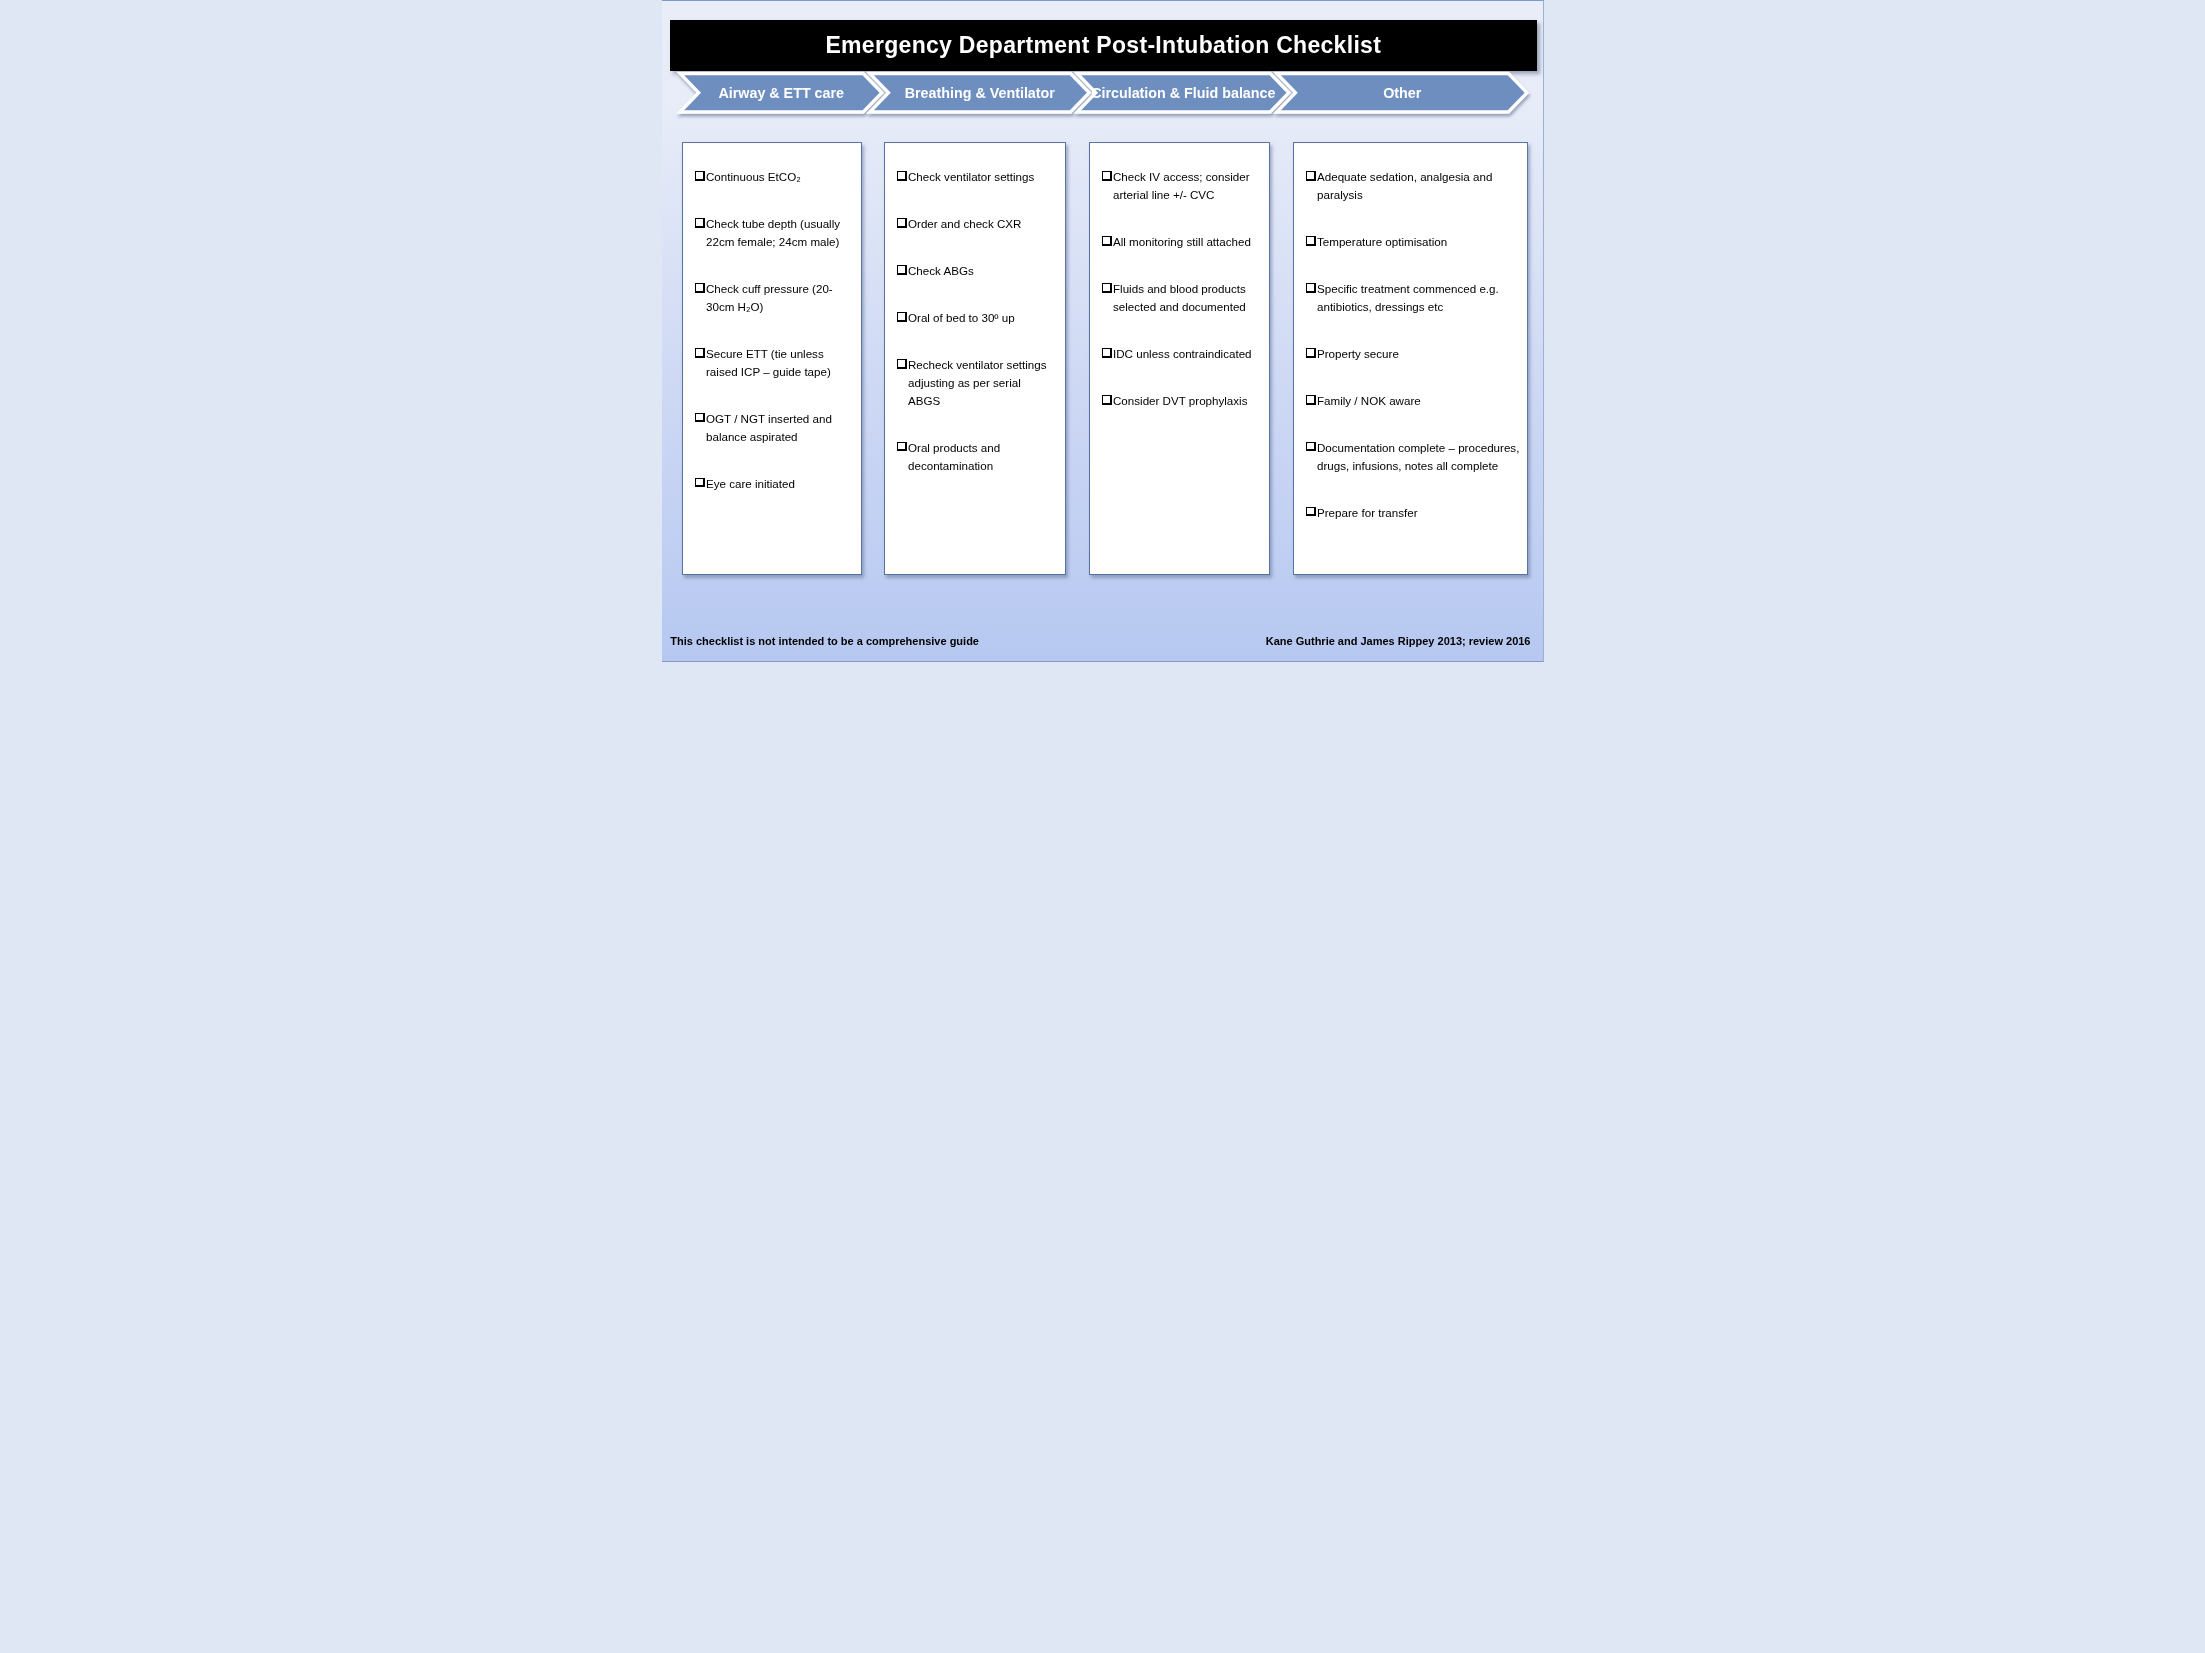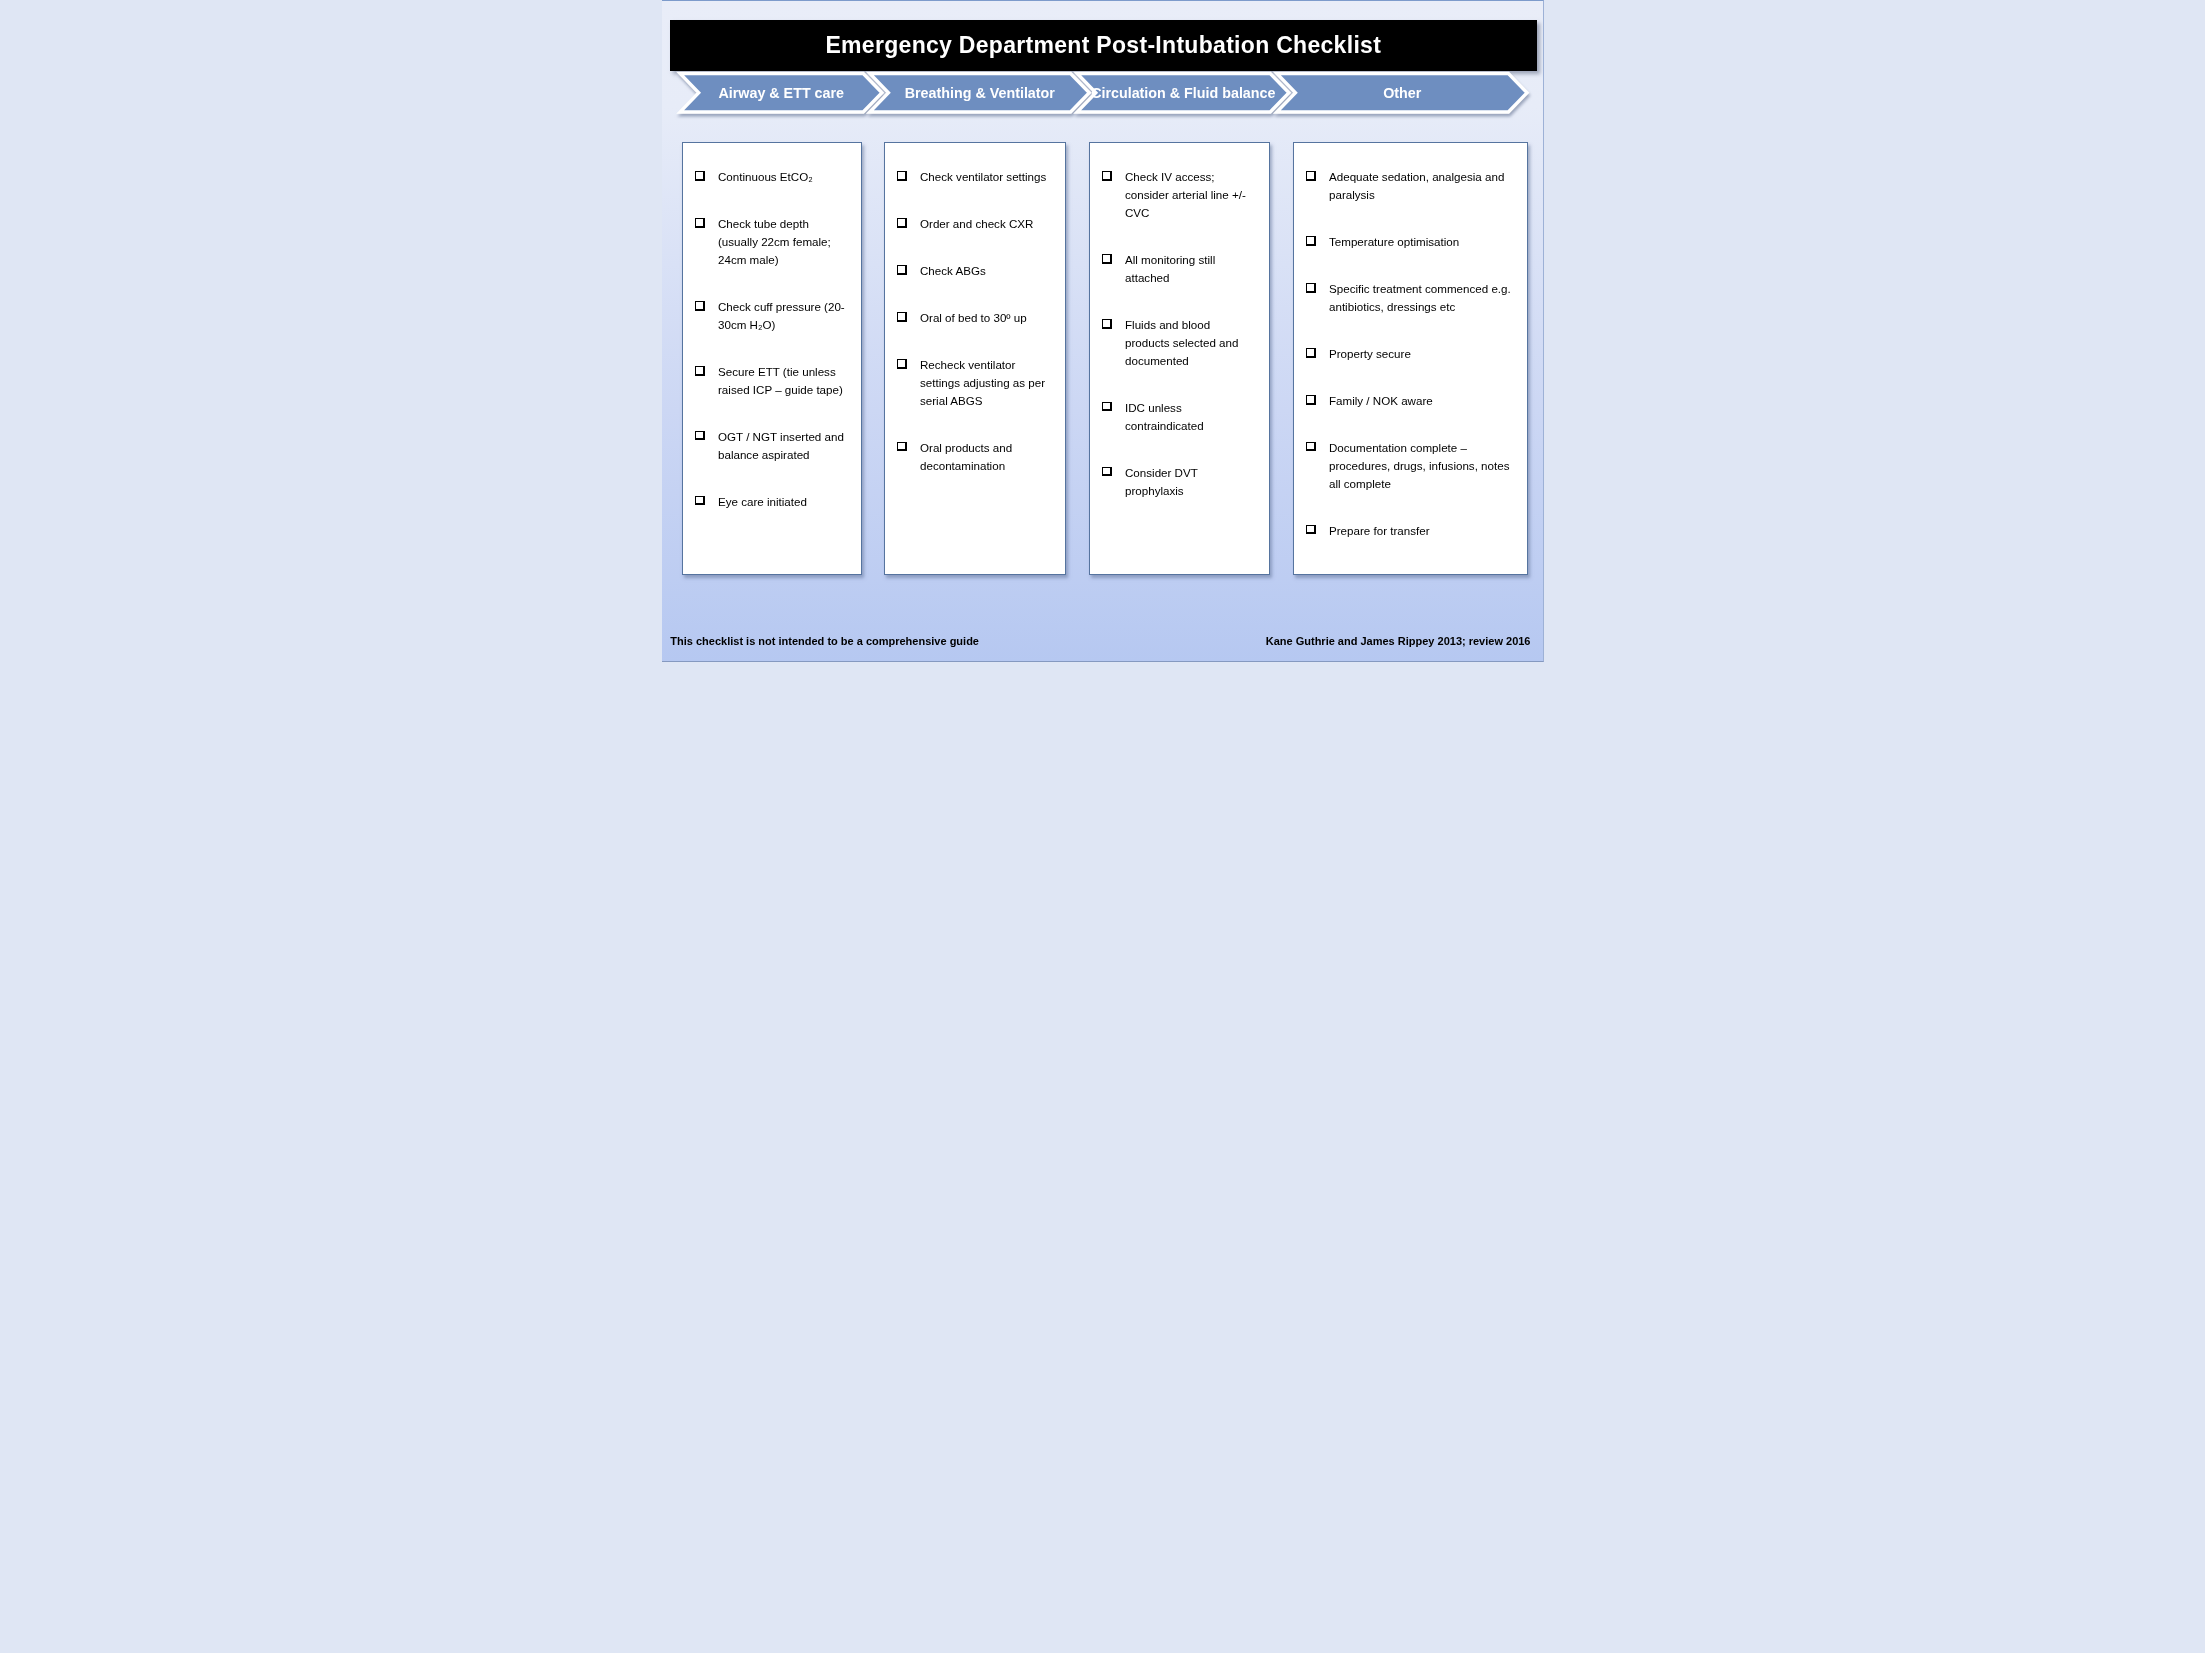--- a/index.html
+++ b/index.html
@@ -53,21 +53,21 @@
     background:#ffffff;
     border:1.1px solid var(--box-border);
     box-shadow:2.2px 2.8px 3.3px rgba(96,115,152,.55);
     padding:25px 6.6px 0 12px;
   }
   .col1{left:20px;width:180px;padding-right:8.8px;}
   .col2{left:222px;width:182px;padding-right:11px;}
   .col3{left:427px;width:181px;padding-right:14.3px;}
   .col4{left:631px;width:235px;padding-right:6.6px;}
   .item{
-    display:flex;gap:13px;align-items:flex-start;
+    display:flex;gap:1px;align-items:flex-start;
     margin-bottom:29px;
   }
   .cb{
     flex:0 0 10.5px;width:10.5px;height:9.4px;margin-top:3.3px;
     border:1.1px solid var(--ink);
     border-right-width:2.8px;border-bottom-width:2.8px;
     background:#ffffff;
   }
   .lbl{
     font-size:11.6px;line-height:1.55;color:var(--ink);

